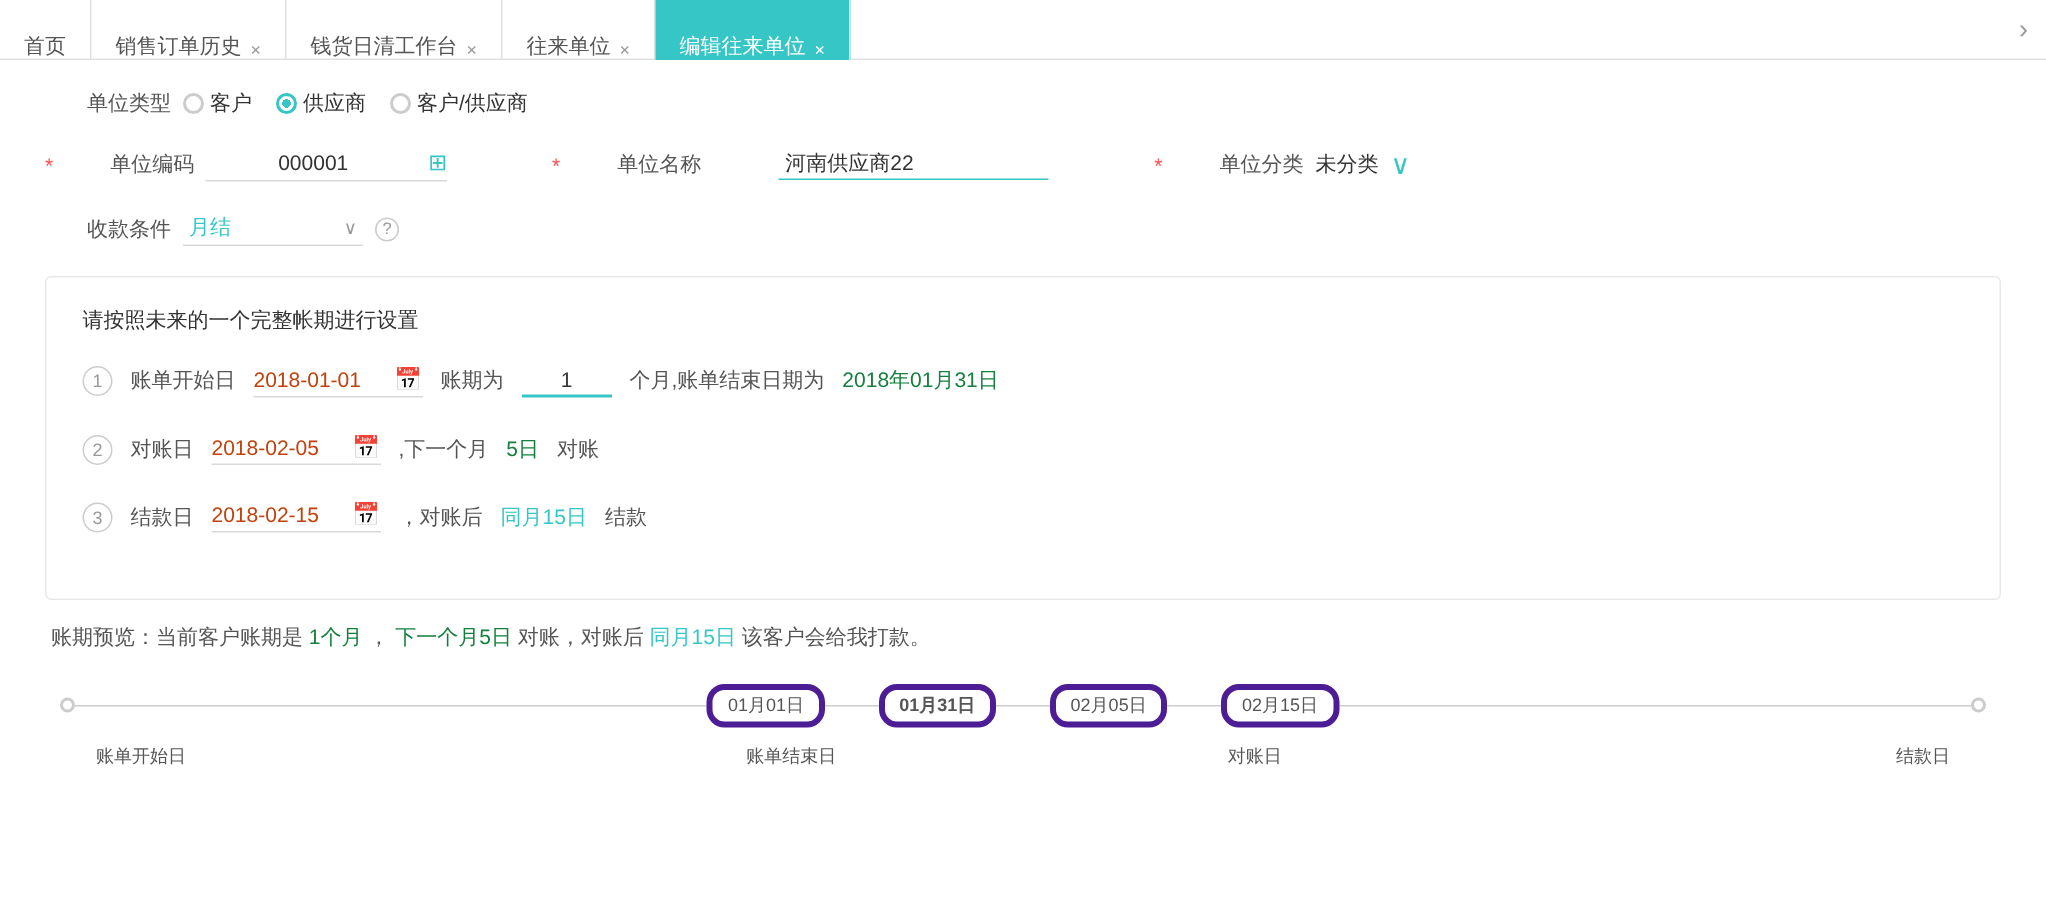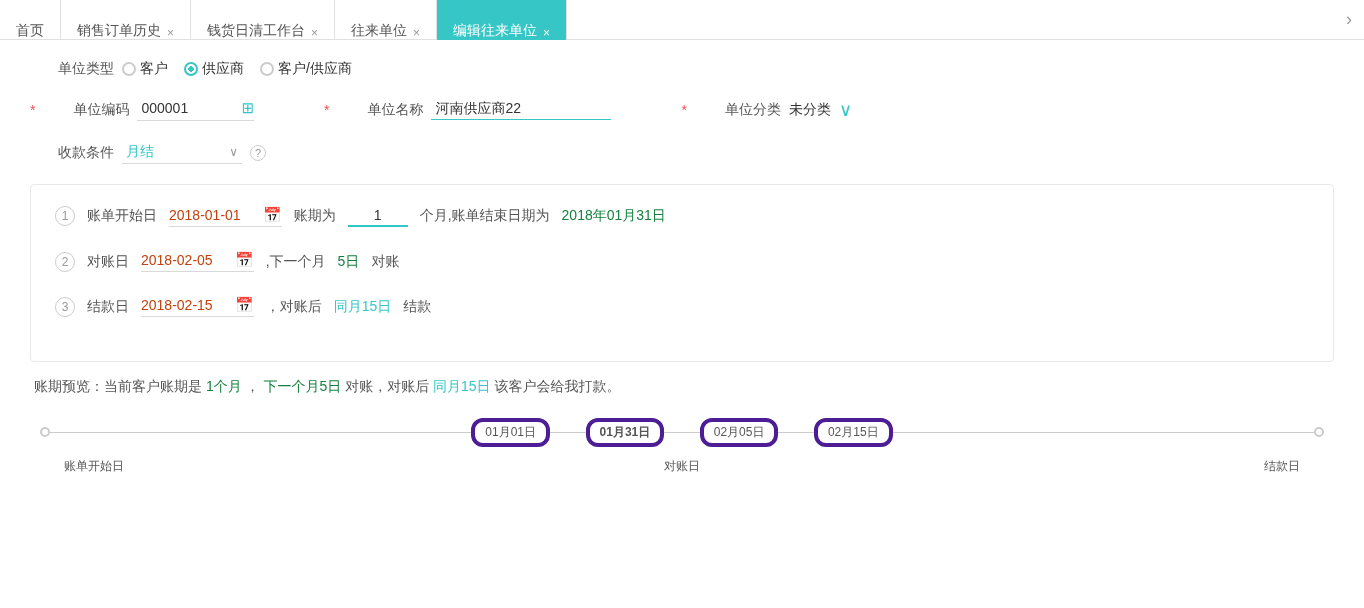--- a/index.html
+++ b/index.html
@@ -99,20 +99,21 @@
     }
     .text-input {
       border: none;
       border-bottom: 1px solid #d9d9d9;
       outline: none;
       padding: 2px 4px;
       font-size: 14px;
       color: #333;
       background: transparent;
       min-width: 120px;
+      margin-left: 44px;
     }
     .input-with-icon {
       display: flex;
       align-items: center;
       border-bottom: 1px solid #d9d9d9;
       padding-bottom: 2px;
     }
     .input-with-icon input {
       border: none;
       outline: none;
@@ -359,20 +360,21 @@
       <span class="form-label">收款条件</span>
       <div class="dropdown-wrap" style="min-width:120px;">
         <span class="dropdown-value">月结</span>
         <span class="dropdown-arrow">∨</span>
       </div>
       <span class="help-icon">?</span>
     </div>
   </div>
 
   <div class="period-box">
+    <div class="period-title">请按照未来的一个完整帐期进行设置</div>
 
     <div class="period-row">
       <div class="period-num">
         <span>1</span>
       </div>
       <span class="period-field-label">账单开始日</span>
       <div class="period-date-wrap">
         <input type="text" value="2018-01-01" style="width: 90px; border: none; outline: none; font-size: 14px; background: transparent;">
         <span class="cal-icon">📅</span>
       </div>
@@ -459,20 +461,23 @@
         </div>
         <div class="tl-connector"></div>
         <div class="tl-end-dot"></div>
       </div>
 
       <div style="display:flex; width:100%; margin-top:8px; padding:0 10px;">
         <div style="flex:1; display:flex; justify-content:flex-start; padding-left:14px;">
           <span class="tl-label">账单开始日</span>
         </div>
         <div style="flex:1; display:flex; justify-content:center;">
+          <span class="tl-label">账单结束日</span>
+        </div>
+        <div style="flex:1; display:flex; justify-content:center;">
           <span class="tl-label">对账日</span>
         </div>
         <div style="flex:1; display:flex; justify-content:flex-end; padding-right:14px;">
           <span class="tl-label">结款日</span>
         </div>
       </div>
     </div>
   </div>
 
 </div>

